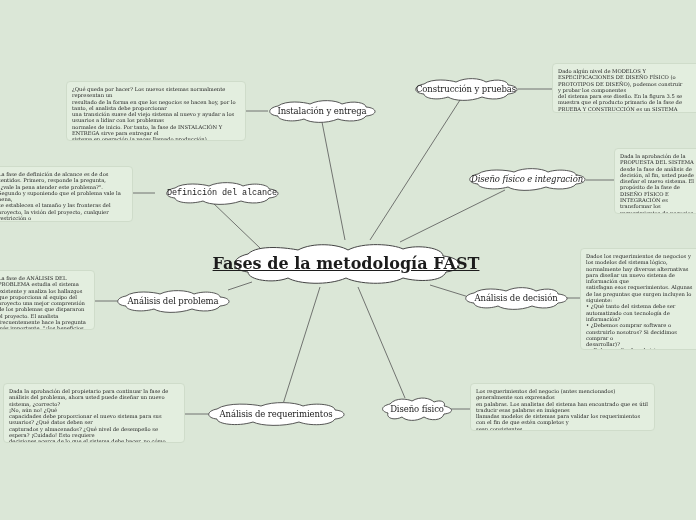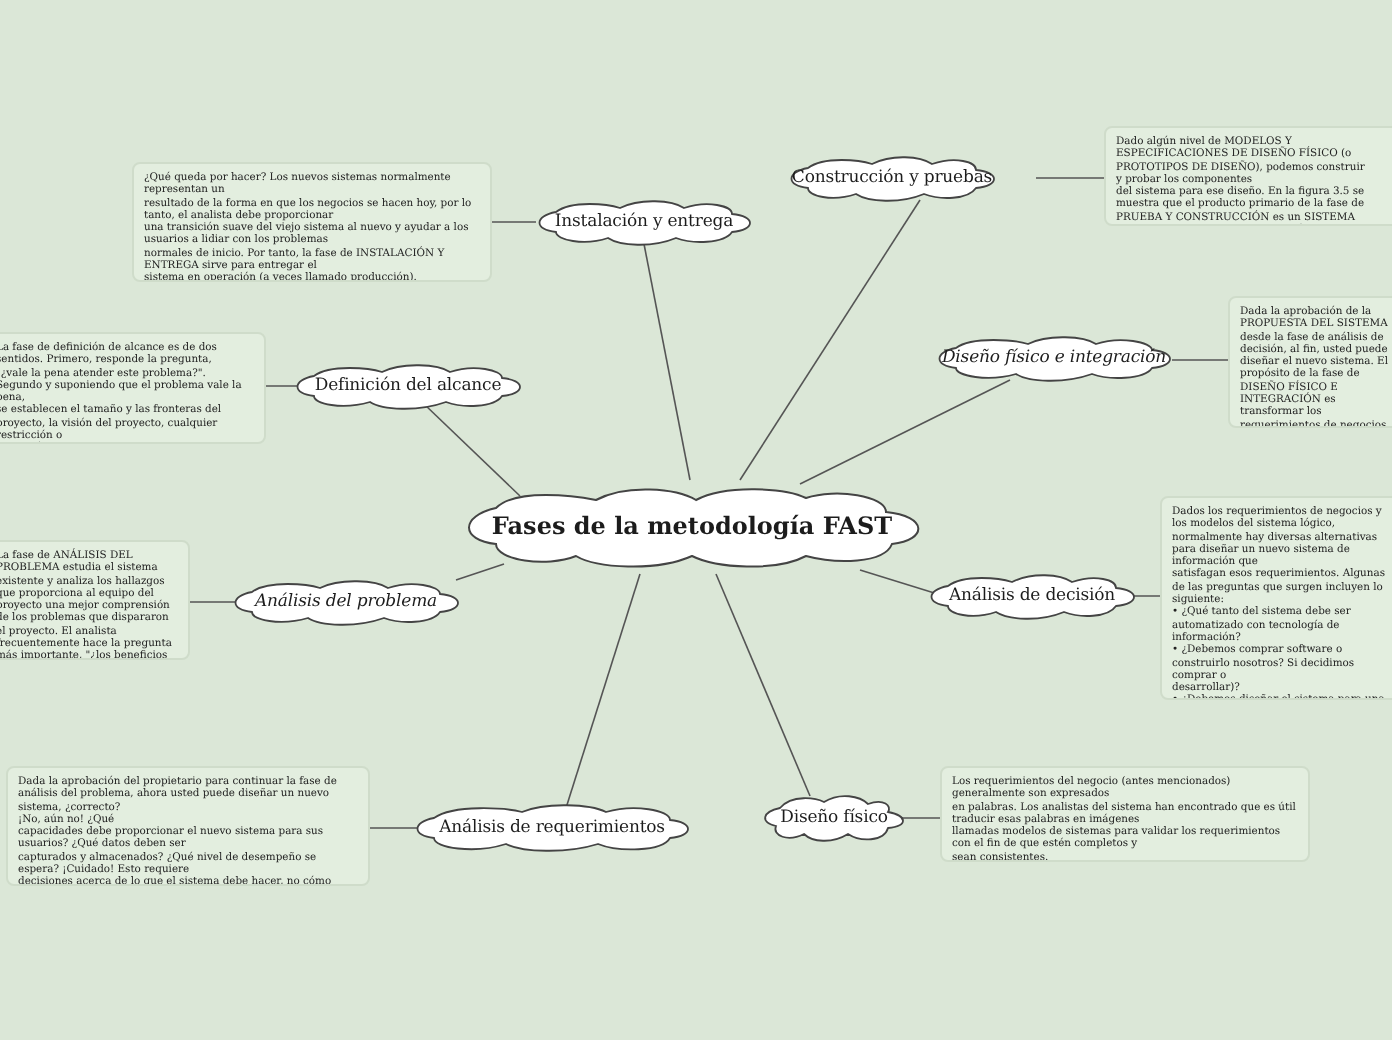--- a/index.html
+++ b/index.html
@@ -8,21 +8,21 @@
     background:#dbe7d7;
     font-family:"DejaVu Serif", serif;
   }
   #canvas { position:absolute; left:0; top:0; width:696px; height:520px; }
   .node {
     position:absolute; display:flex; align-items:center; justify-content:center;
     color:#1c1c1c; white-space:nowrap; cursor:pointer;
   }
   .node svg { position:absolute; left:0; top:0; width:100%; height:100%; overflow:visible; }
   .node .label { position:relative; font-size:8.5px; letter-spacing:-0.1px; }
-  .node.central .label { font-size:12px; font-weight:bold; letter-spacing:0; }
+  .node.central .label { font-size:16px; font-weight:bold; letter-spacing:0;text-decoration:underline; }
   .note {
     position:absolute; background:#e3eedf; border:1px solid #cfdcca; border-radius:4px;
     font-size:5.2px; line-height:6.3px; color:#222; padding:4px 5px; box-sizing:border-box;
     white-space:pre-line; overflow:hidden;
   }
 </style>
 </head>
 <body>
 
 <div id="canvas">
@@ -96,42 +96,42 @@
     <span class="label">Fases de la metodología FAST</span>
   </div>
 
   <div class="node" style="left:266px;top:99px;width:112px;height:24px;text-align:right;">
     <svg viewBox="0 0 112 24" preserveAspectRatio="none">
       <path d="M12,7 C20,1 38,3 44,5 C54,0 70,1 76,5 C88,1 100,4 100,8 C112,9 112,16 100,17 C96,23 80,23 72,20 C60,25 44,24 38,20 C26,24 12,21 12,17 C1,16 1,9 12,7 Z" fill="#fff" stroke="#444" stroke-width="0.9"></path>
     </svg>
     <span class="label">Instalación y entrega</span>
   </div>
 
-  <div class="node" style="left:392px;top:77px;width:108px;height:24px;">
+  <div class="node" style="left:412px;top:77px;width:108px;height:24px;">
     <svg viewBox="0 0 108 24" preserveAspectRatio="none">
       <path d="M12,7 C20,1 38,3 44,5 C54,0 68,1 74,5 C86,1 96,4 96,8 C108,9 108,16 96,17 C92,23 78,23 70,20 C58,25 42,24 36,20 C24,24 12,21 12,17 C1,16 1,9 12,7 Z" fill="#fff" stroke="#444" stroke-width="0.9"></path>
     </svg>
     <span class="label">Construcción y pruebas</span>
   </div>
 
-  <div class="node" style="left:145px;top:181px;width:118px;height:24px;">
+  <div class="node" style="left:163px;top:181px;width:118px;height:24px;font-family:Liberation Mono, monospace;">
     <svg viewBox="0 0 118 24" preserveAspectRatio="none">
       <path d="M12,7 C20,1 40,3 46,5 C56,0 74,1 80,5 C92,1 106,4 106,8 C118,9 118,16 106,17 C102,23 86,23 78,20 C64,25 46,24 40,20 C26,24 12,21 12,17 C1,16 1,9 12,7 Z" fill="#fff" stroke="#444" stroke-width="0.9"></path>
     </svg>
     <span class="label">Definición del alcance</span>
   </div>
 
   <div class="node" style="left:466px;top:167px;width:122px;height:24px;font-style:italic;">
     <svg viewBox="0 0 122 24" preserveAspectRatio="none">
       <path d="M12,7 C20,1 42,3 48,5 C58,0 76,1 82,5 C94,1 110,4 110,8 C122,9 122,16 110,17 C106,23 88,23 80,20 C66,25 48,24 42,20 C28,24 12,21 12,17 C1,16 1,9 12,7 Z" fill="#fff" stroke="#444" stroke-width="0.9"></path>
     </svg>
     <span class="label">Diseño físico e integración</span>
   </div>
 
-  <div class="node" style="left:114px;top:289px;width:118px;height:24px;font-style:italic;">
+  <div class="node" style="left:114px;top:289px;width:118px;height:24px;">
     <svg viewBox="0 0 118 24" preserveAspectRatio="none">
       <path d="M12,7 C20,1 40,3 46,5 C56,0 74,1 80,5 C92,1 106,4 106,8 C118,9 118,16 106,17 C102,23 86,23 78,20 C64,25 46,24 40,20 C26,24 12,21 12,17 C1,16 1,9 12,7 Z" fill="#fff" stroke="#444" stroke-width="0.9"></path>
     </svg>
     <span class="label">Análisis del problema</span>
   </div>
 
   <div class="node" style="left:205px;top:401px;width:142px;height:26px;">
     <svg viewBox="0 0 142 26" preserveAspectRatio="none">
       <path d="M12,8 C22,1 48,3 56,5 C68,0 90,1 98,5 C112,1 130,4 130,9 C142,10 142,17 130,18 C126,25 104,25 94,21 C78,26 56,25 48,21 C32,26 12,23 12,18 C1,17 1,10 12,8 Z" fill="#fff" stroke="#444" stroke-width="0.9"></path>
     </svg>

